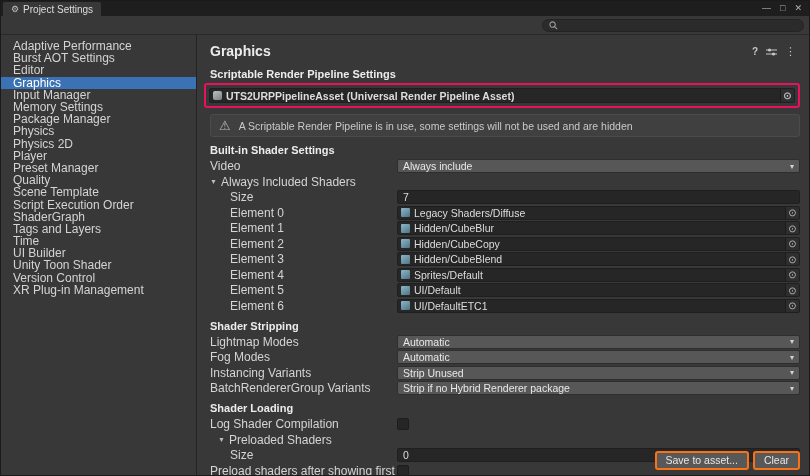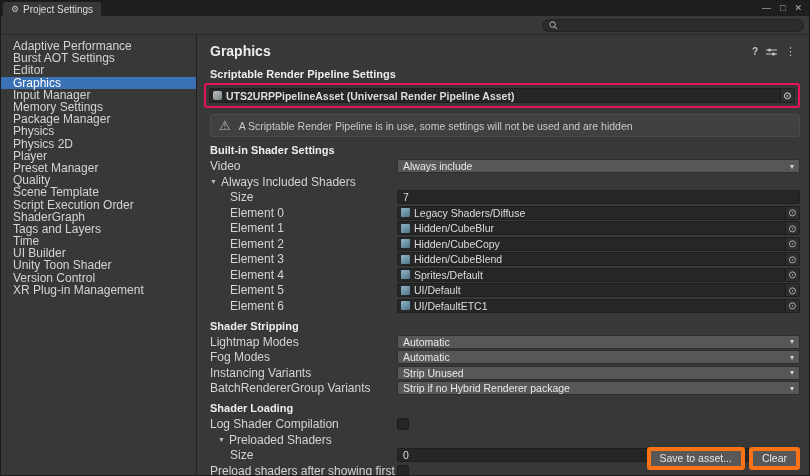--- a/index.html
+++ b/index.html
@@ -75,21 +75,21 @@
   .checkbox { width:12px; height:12px; background:#262626; border:1px solid #1d1d1d; border-radius:2px; }
 
   .annotation { border:2px solid var(--annotation,#e9105e); border-radius:3px;
                 padding:3px 3px; margin:1px 0 6px -6px;font-weight:bold; }
   .annotation .objfield { height:15px; }
 
   .helpbox { display:flex; align-items:center; gap:8px; background:#404040; border:1px solid #4b4b4b;
              border-radius:3px; height:23px; padding:0 8px; margin:5px 0 7px; color:#c9c9c9; font-size:10.5px; }
   .warn-icon { font-size:13px; color:#b9b9b9; line-height:1; }
   .footer-buttons { position:absolute; right:9px; bottom:5px; display:flex; gap:4px; }
-  .footer-buttons button { background:#585858; border:4px solid #f97316; border-radius:3px;
+  .footer-buttons button { background:#585858; border:2px solid #f97316; border-radius:3px;
                            color:#e6e6e6; font-size:10.5px; padding:1px 9px 2px;
                            font-family:"Liberation Sans", sans-serif; cursor:default; }
 </style>
 </head>
 <body>
 
 <div class="window">
 
   <div class="titlebar">
     <div class="tab">

